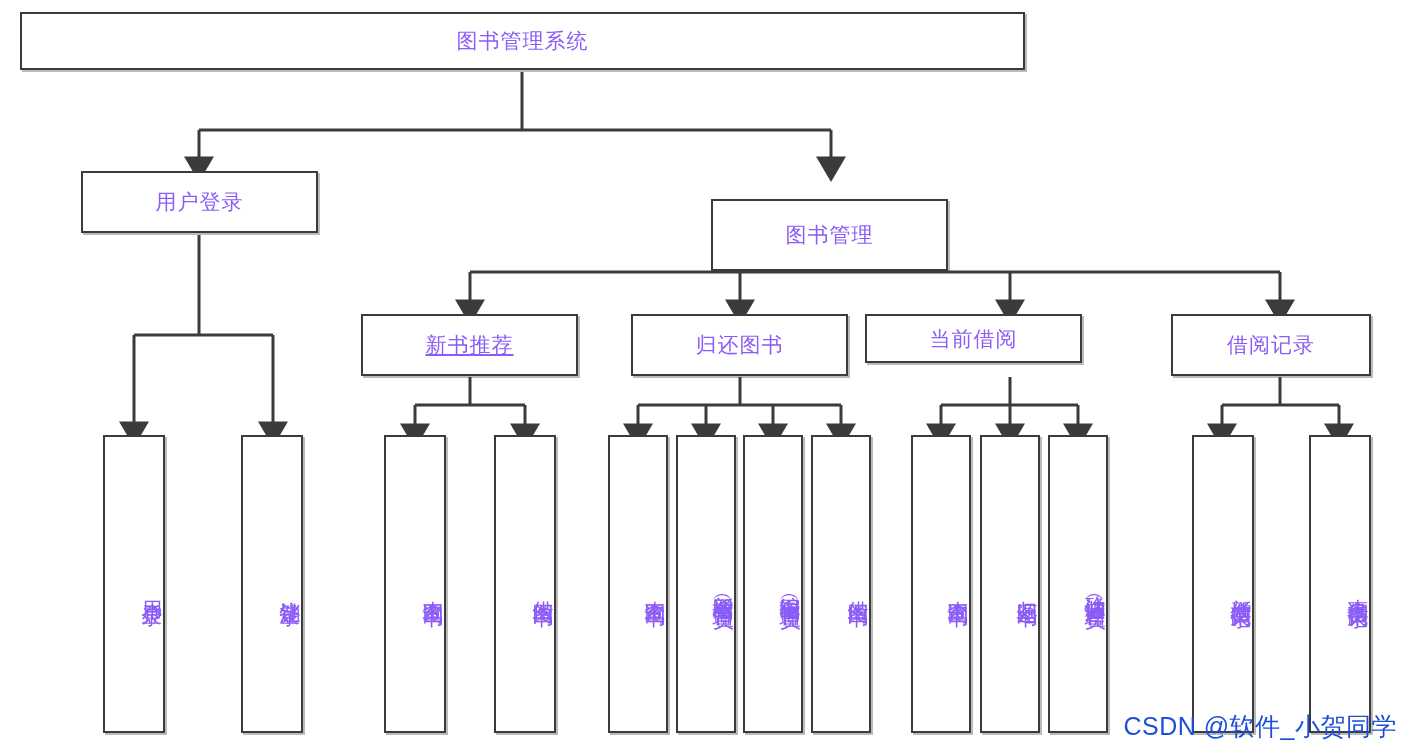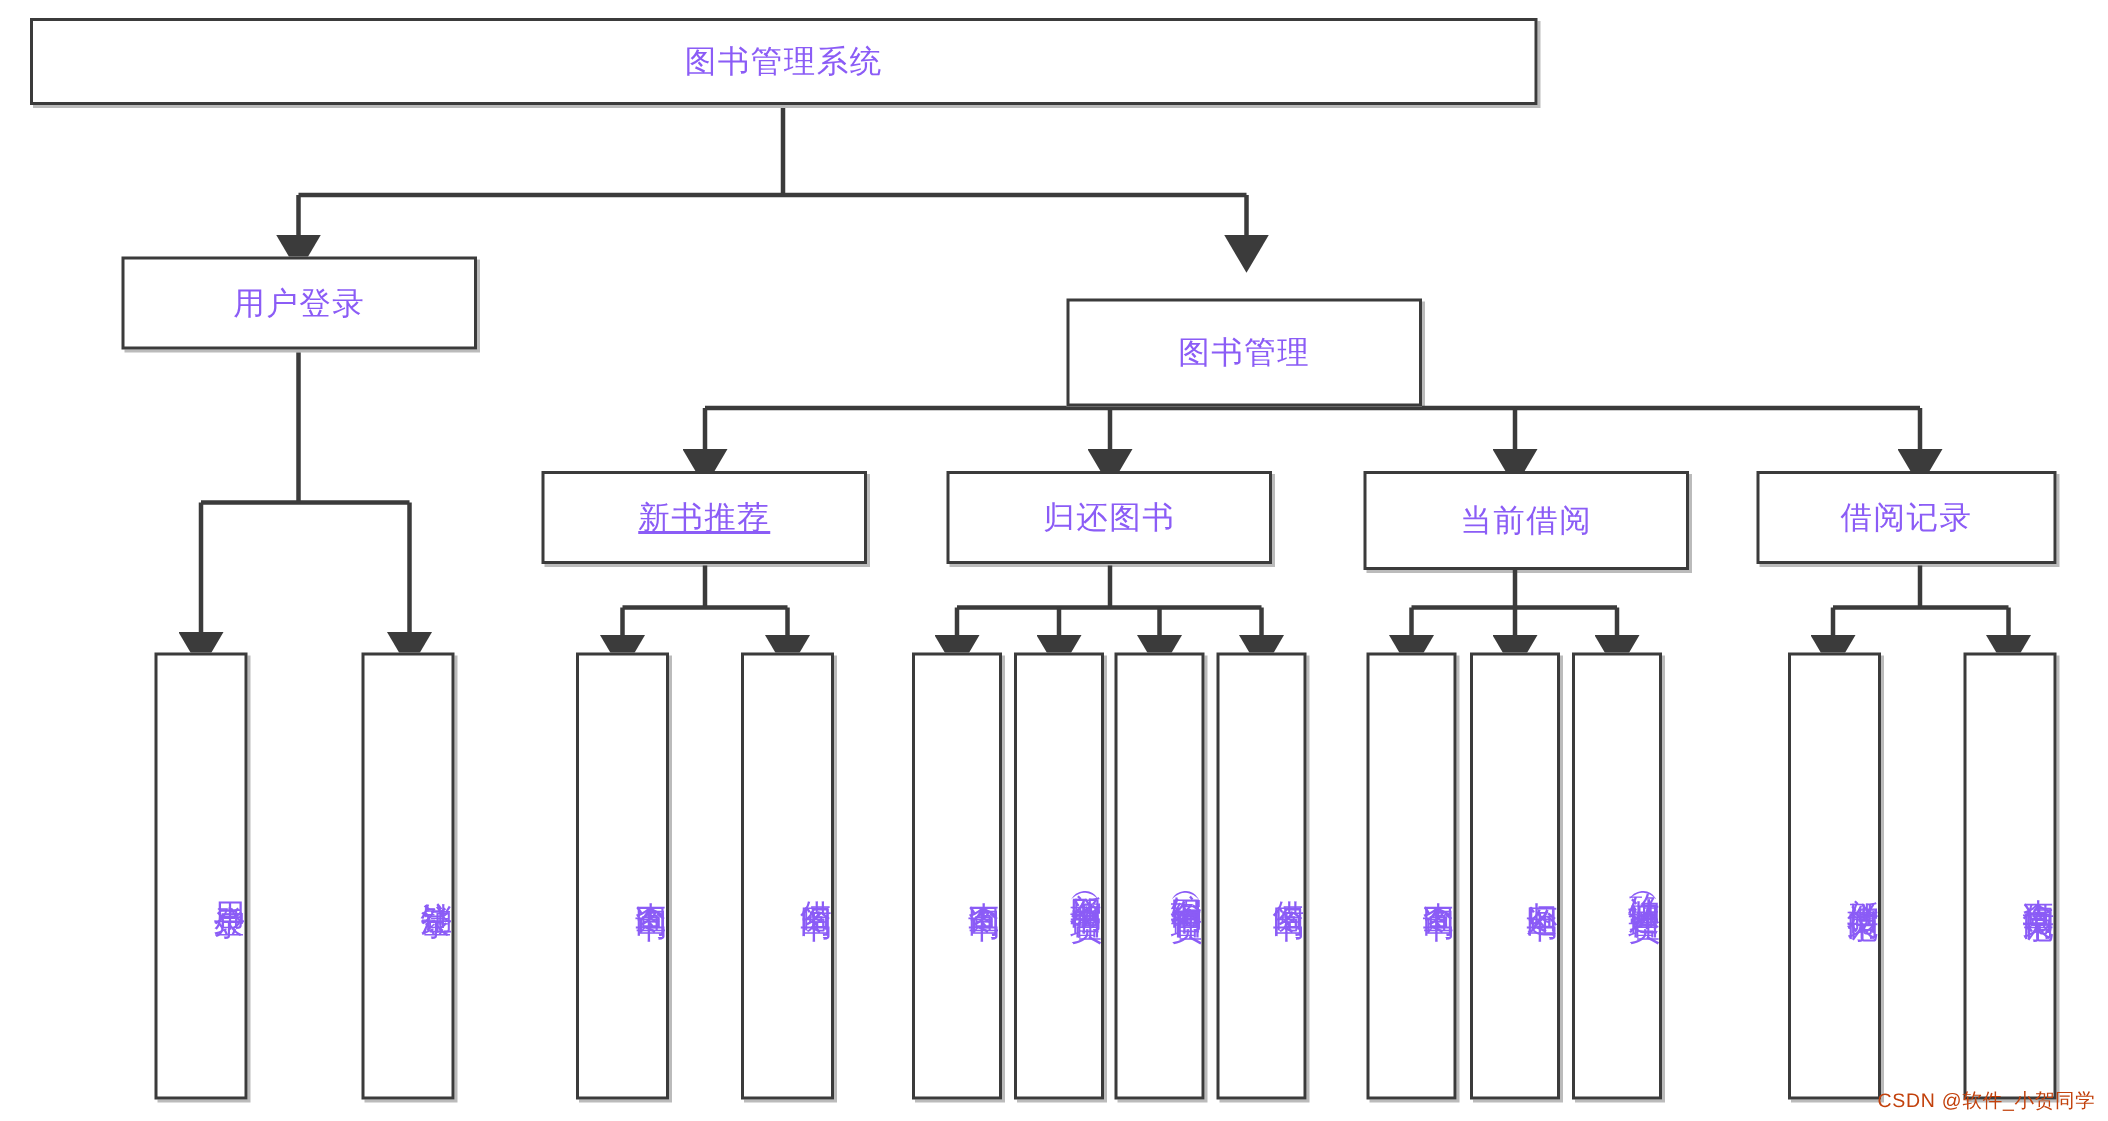--- a/index.html
+++ b/index.html
@@ -57,22 +57,22 @@
     white-space: pre-line;
   }
   .node.vertical .node-label {
     writing-mode: vertical-rl;
     text-orientation: upright;
   }
   #watermark {
     position: absolute;
     right: 8px;
     bottom: 4px;
-    font-size: 13px;
-    color: #c2410c;
+    font-size: 25px;
+    color: #1d4ed8;
     letter-spacing: 0.5px;
     white-space: nowrap;
     user-select: none;
   }
 </style>
 </head>
 <body>
 
 <div id="canvas">
 
@@ -136,21 +136,21 @@
   <div class="node horizontal" style="left:711px; top:171px; width:237px; height:72px;margin-top:28px;">
     <span class="node-label">图书管理</span>
   </div>
 
   <div class="node horizontal" style="left:361px; top:314px; width:217px; height:62px;text-decoration:underline;">
     <span class="node-label">新书推荐</span>
   </div>
   <div class="node horizontal" style="left:631px; top:314px; width:217px; height:62px;">
     <span class="node-label">归还图书</span>
   </div>
-  <div class="node horizontal" style="left:909px; top:314px; width:217px; height:66px;">
+  <div class="node horizontal" style="left:865px; top:314px; width:217px; height:49px;">
     <span class="node-label">当前借阅</span>
   </div>
   <div class="node horizontal" style="left:1171px; top:314px; width:200px; height:62px;">
     <span class="node-label">借阅记录</span>
   </div>
 
   <div class="node vertical" style="left:103px; top:435px; width:62px; height:298px;">
     <span class="node-label">用户登录</span>
   </div>
   <div class="node vertical" style="left:241px; top:435px; width:62px; height:298px;">

